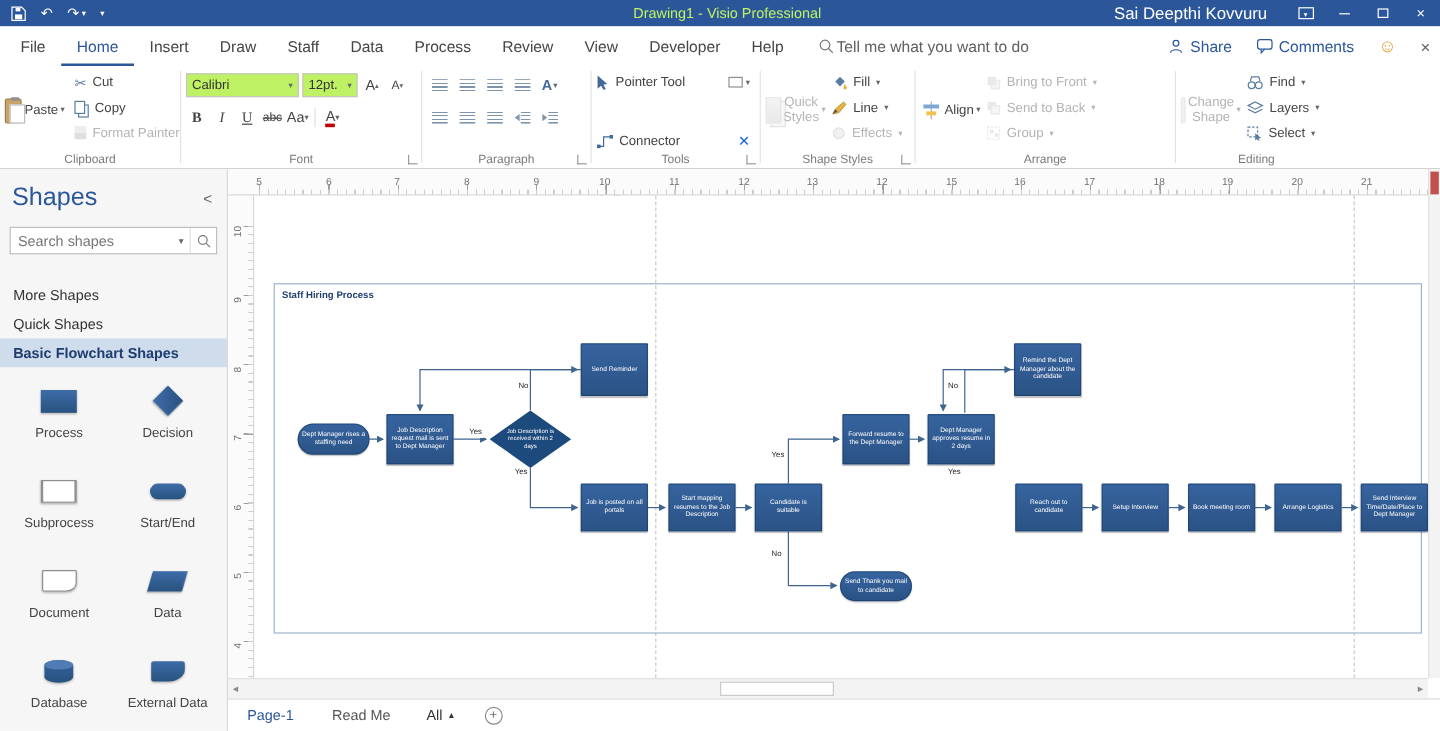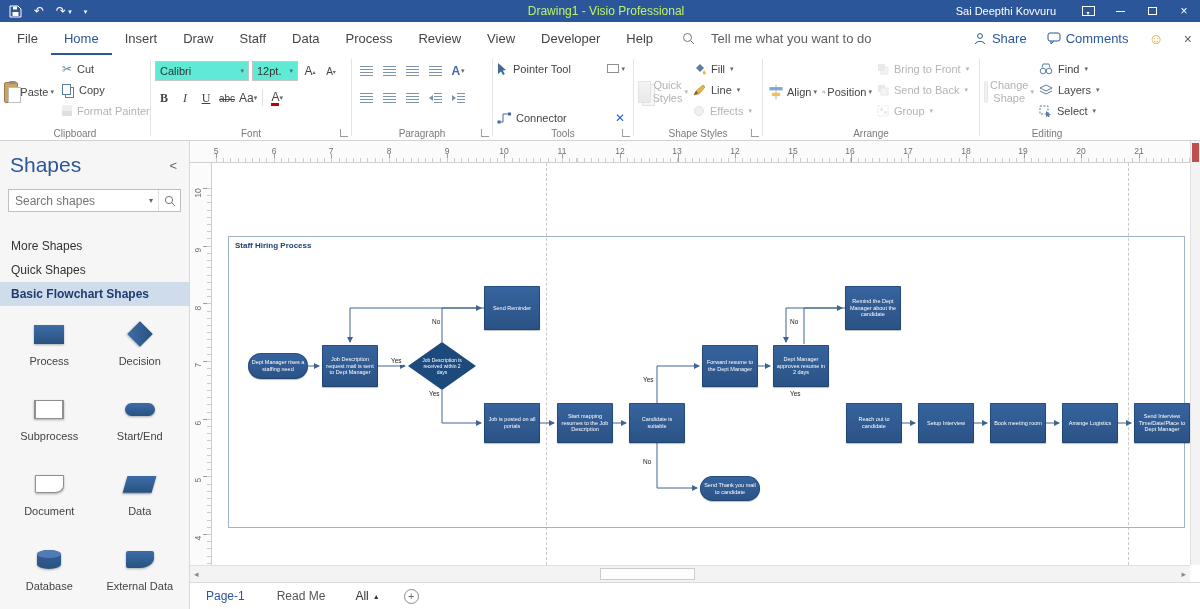--- a/index.html
+++ b/index.html
@@ -6,32 +6,32 @@
   html,body { width:1200px; height:609px; overflow:hidden;
     font-family:"Liberation Sans","DejaVu Sans",sans-serif; background:#fff; color:#444; }
   .app { position:absolute; inset:0; width:1200px; height:609px; }
 
   
   .titlebar { position:absolute; left:0; top:0; width:1200px; height:22px; background:#2b579a; color:#fff; display:flex; align-items:center; }
   .qat { display:flex; align-items:center; gap:12px; margin-left:9px; z-index:2; }
   .qbtn { color:#fff; font-size:12px; line-height:1; display:flex; align-items:center; gap:2px; }
   .tb-title { position:absolute; left:12px; right:0; text-align:center; font-size:12px; color:#bef264; }
   .tb-right { margin-left:auto; display:flex; align-items:center; z-index:2; height:100%; }
-  .tb-user { font-size:11px; margin-right:16px; }
+  .tb-user { font-size:14px; margin-right:16px; }
   .rdo-ic { width:13px; height:10px; border:1px solid #fff; display:flex; align-items:flex-end; justify-content:center; font-size:6px; line-height:4px; }
   .winbtn { width:32px; height:22px; display:flex; align-items:center; justify-content:center; font-size:12px; }
   .min-ic { width:9px; height:1px; background:#fff; }
   .max-ic { width:9px; height:8px; border:1px solid #fff; }
 
   
   .menubar { position:absolute; left:0; top:22px; width:1200px; height:33px; background:#fff; display:flex; align-items:stretch; }
   .tabs { display:flex; margin-left:4px; }
   .tab { padding:0 13px; font-size:13px; color:#454545; display:flex; align-items:center; }
   .tab.active { color:#2b579a; box-shadow:inset 0 -2px 0 #2b579a; }
-  .tellme { display:flex; align-items:center; gap:16px; margin-left:16px; color:#5f5f5f; font-size:13px; }
+  .tellme { display:flex; align-items:center; gap:2px; margin-left:16px; color:#5f5f5f; font-size:13px; }
   .mb-right { margin-left:auto; display:flex; align-items:center; gap:20px; margin-right:8px; }
   .mb-btn { display:flex; align-items:center; gap:5px; color:#2b579a; font-size:13px; }
   .smiley { color:#e8a33d; font-size:15px; line-height:1; }
   .mb-close { color:#5f5f5f; font-size:14px; }
 
   
   .ribbon { position:absolute; left:0; top:55px; width:1200px; height:86px; background:#fff; border-bottom:1px solid #d2d2d2; display:flex; }
   .rgroup { position:relative; height:100%; padding:3px 4px 14px; flex:none; }
   .vsep { width:1px; background:#e3e3e3; margin:4px 0; flex:none; }
   .glabel { position:absolute; bottom:1px; left:0; right:0; text-align:center; font-size:10px; color:#7a7a7a; }
@@ -44,21 +44,21 @@
   .disabled svg, .disabled .ic { opacity:.45; filter:grayscale(1); }
   .smallcol { display:flex; flex-direction:column; }
   .smallbtn { display:flex; align-items:center; gap:5px; font-size:11px; color:#444; height:21px; padding:0 3px; white-space:nowrap; }
   .glyph-ic { color:#5b7da0; font-size:12px; line-height:1; }
   .paste-ic { position:relative; width:17px; height:21px; background:#c9a468; border:1px solid #9b7b43; border-radius:2px; }
   .paste-ic::before { content:""; position:absolute; left:4px; top:-2px; width:7px; height:3px; background:#8f8f8f; border-radius:1px; }
   .paste-ic::after { content:""; position:absolute; left:3px; top:4px; width:11px; height:14px; background:#fff; border:1px solid #bdbdbd; }
   .copy-ic { width:9px; height:11px; border:1px solid #5b7da0; background:#fff; box-shadow:3px 3px 0 -1px #fff, 3px 3px 0 0 #5b7da0; margin-right:3px; }
   .fp-ic { width:10px; height:11px; background:linear-gradient(#d9d9d9 55%, #b9b9b9 55%); border-radius:1px; }
   .frow { display:flex; align-items:center; gap:3px; height:22px; margin-top:2px; }
-  .combo { display:flex; align-items:center; justify-content:space-between; border:1px solid #c6c6c6; background:#5eead4; height:20px; font-size:11px; padding:0 4px; color:#333; }
+  .combo { display:flex; align-items:center; justify-content:space-between; border:1px solid #c6c6c6; background:#bef264; height:20px; font-size:11px; padding:0 4px; color:#333; }
   .fmtbtn { min-width:18px; height:19px; display:flex; align-items:center; justify-content:center; font-size:12px; color:#444; }
   .fb-b { font-weight:bold; font-family:"Liberation Serif",serif; }
   .fb-i { font-style:italic; font-family:"Liberation Serif",serif; }
   .fb-u { text-decoration:underline; font-family:"Liberation Serif",serif; }
   .fb-s { text-decoration:line-through; font-size:10px; }
   .fb-color { border-bottom:3px solid #c00000; line-height:1; }
   .fdiv { width:1px; height:16px; background:#e0e0e0; margin:0 2px; }
   .pbtn { width:20px; height:19px; display:flex; align-items:center; justify-content:center; gap:1px; }
   .ic-lines { width:13px; height:10px; background:repeating-linear-gradient(#7d94ad 0 1px, transparent 1px 3px); }
   .tri-l { width:0; height:0; border-right:4px solid #7d94ad; border-top:3px solid transparent; border-bottom:3px solid transparent; }
@@ -433,30 +433,20 @@
       <div class="rbody">
         <div class="bigbtn">
           <svg class="lineicon" width="22" height="20" viewBox="0 0 22 20">
               <line x1="11" y1="1" x2="11" y2="19" stroke="#9a9a9a"></line>
               <rect x="3" y="4" width="16" height="4" fill="#7ea7d8"></rect>
               <rect x="6" y="11" width="10" height="4" fill="#f2c24c"></rect>
             </svg>
           <span>Align</span>
           <span class="caret">▾</span>
         </div>
-        <div class="bigbtn">
-          <svg class="lineicon" width="22" height="20" viewBox="0 0 22 20">
-              <rect x="2" y="2" width="8" height="7" fill="#7ea7d8"></rect>
-              <rect x="12" y="2" width="8" height="7" fill="#f2c24c"></rect>
-              <rect x="2" y="11" width="8" height="7" fill="#f2c24c"></rect>
-              <rect x="12" y="11" width="8" height="7" fill="#7ea7d8"></rect>
-            </svg>
-          <span>Position</span>
-          <span class="caret">▾</span>
-        </div>
         <div class="smallcol">
           <div class="menurow disabled">
             <svg class="lineicon ic" width="12" height="12" viewBox="0 0 12 12">
                 <rect x="4" y="4" width="7" height="7" fill="#e8e8e8" stroke="#cfcfcf"></rect>
                 <rect x="1" y="1" width="7" height="7" fill="#cfcfcf"></rect>
               </svg>
             <span>Bring to Front</span>
               <span class="caret">▾</span>
           </div>
           <div class="menurow disabled">

